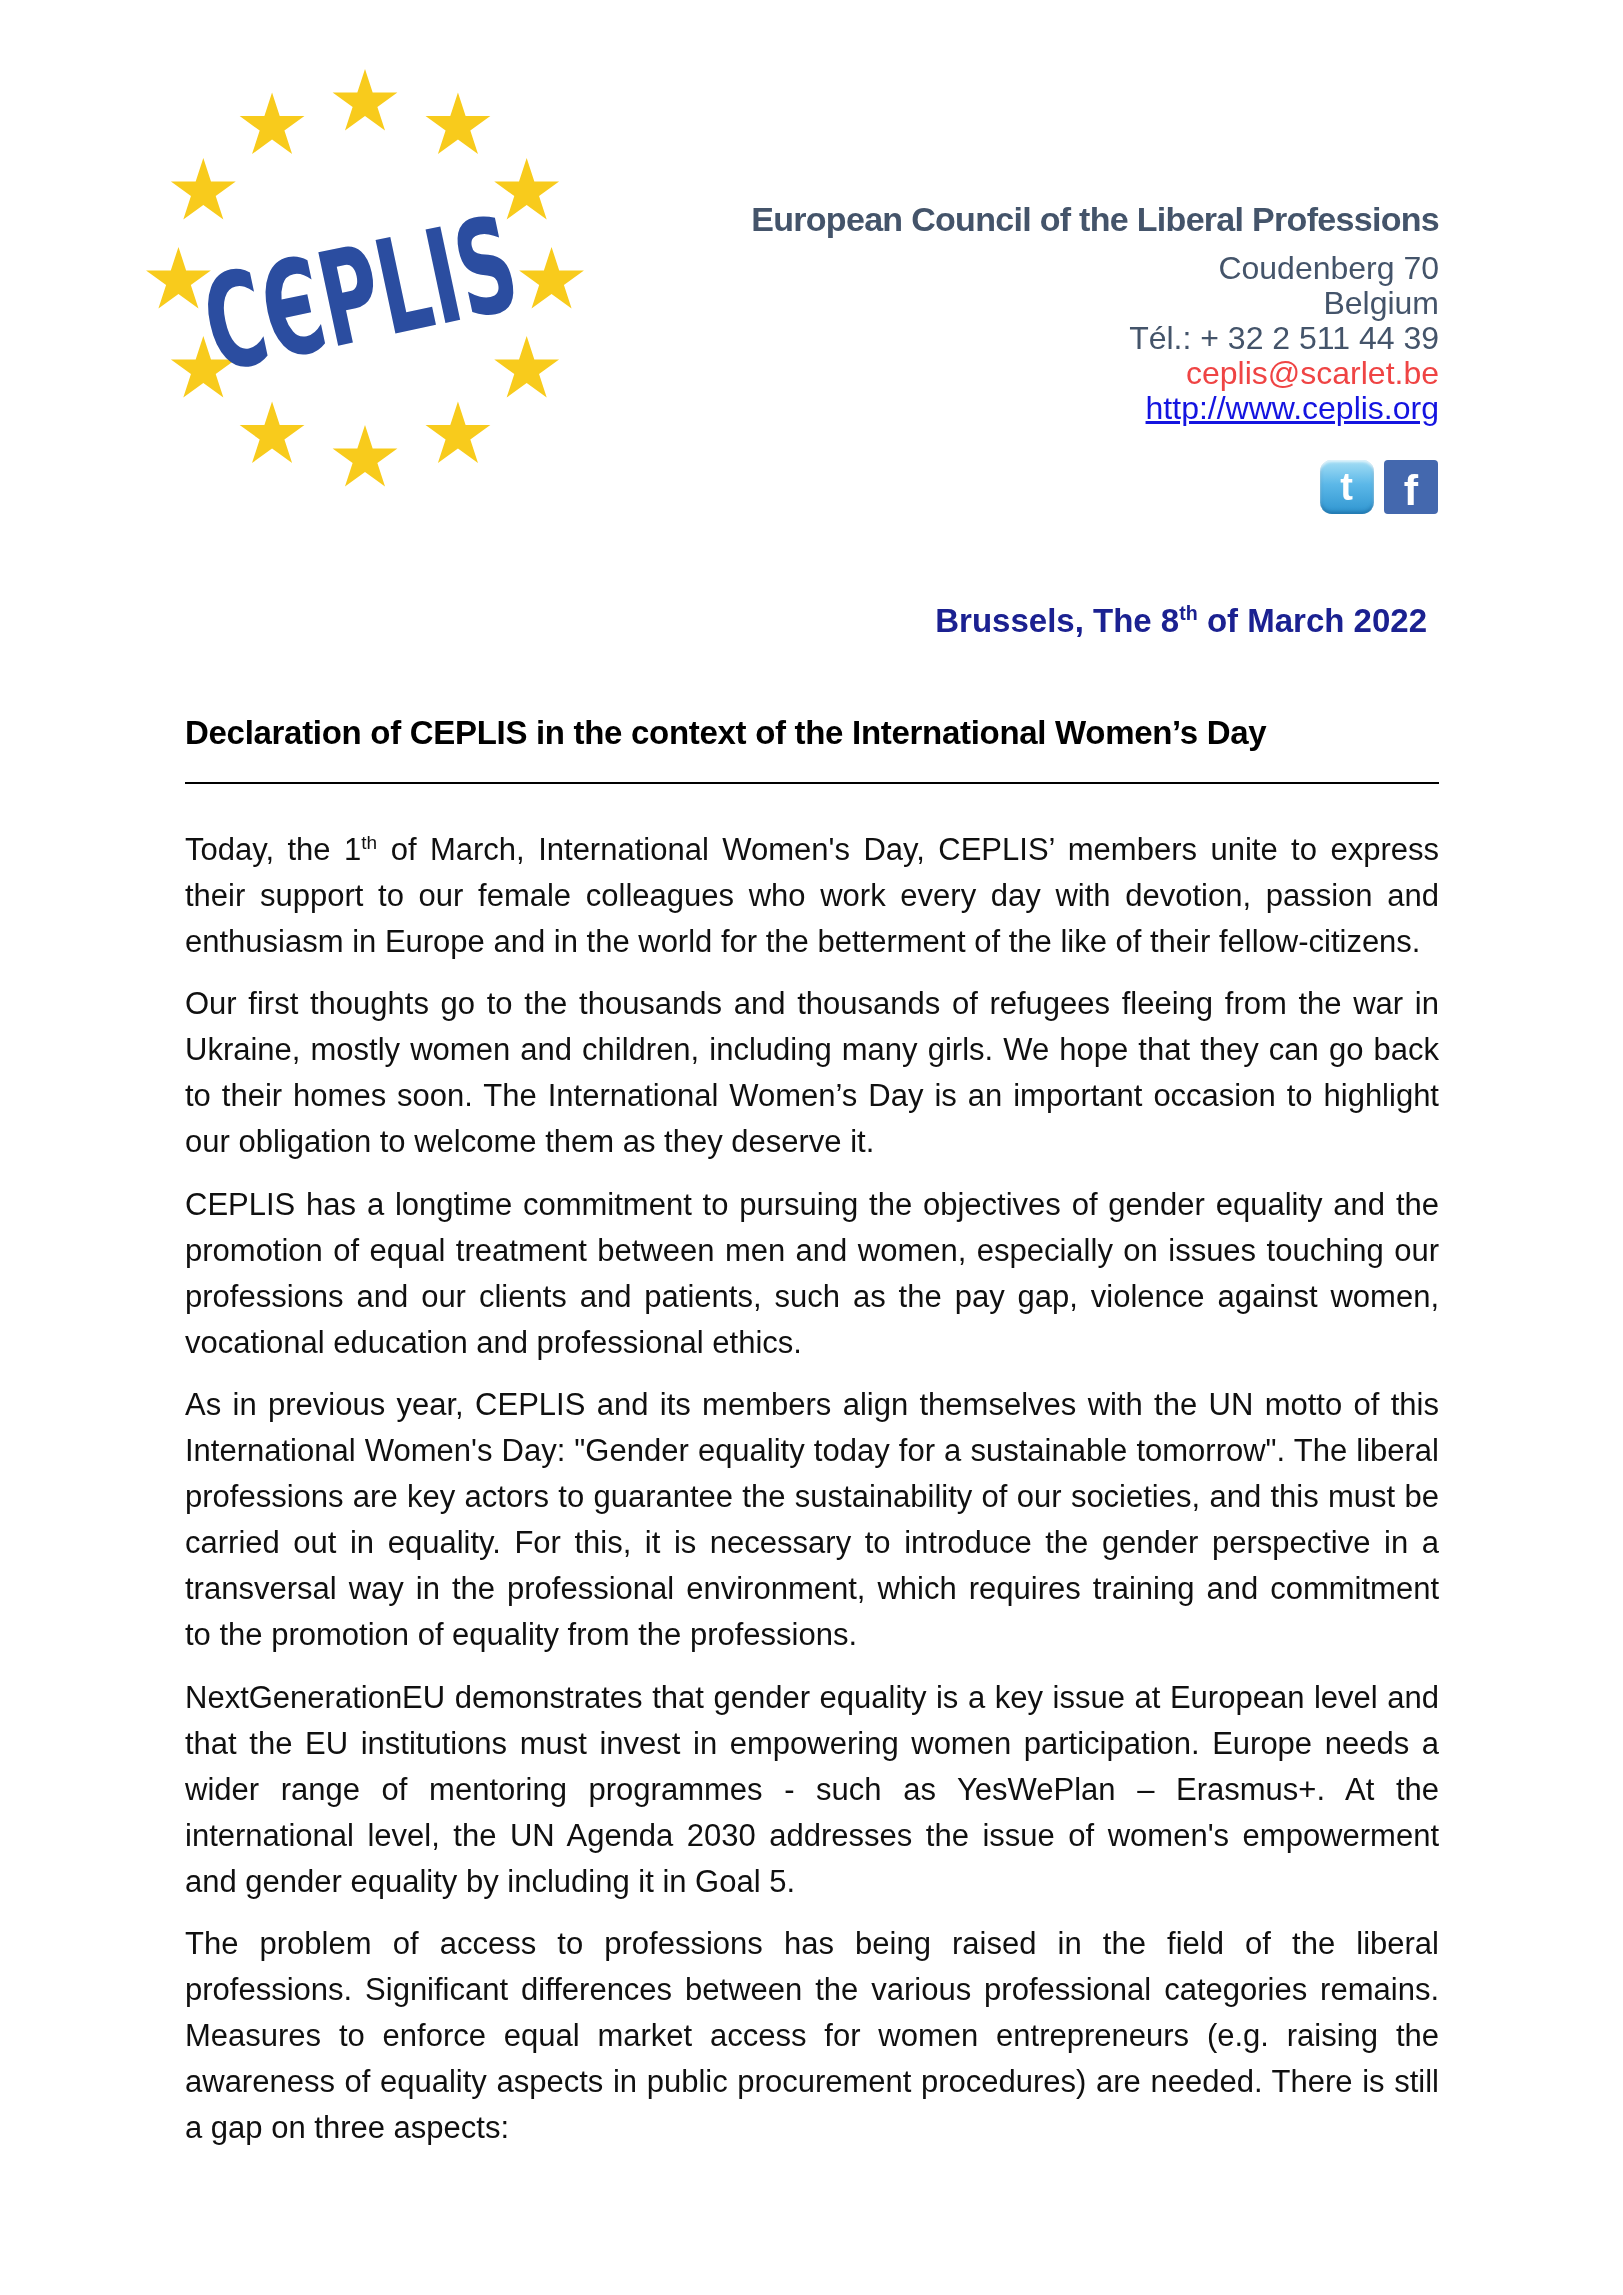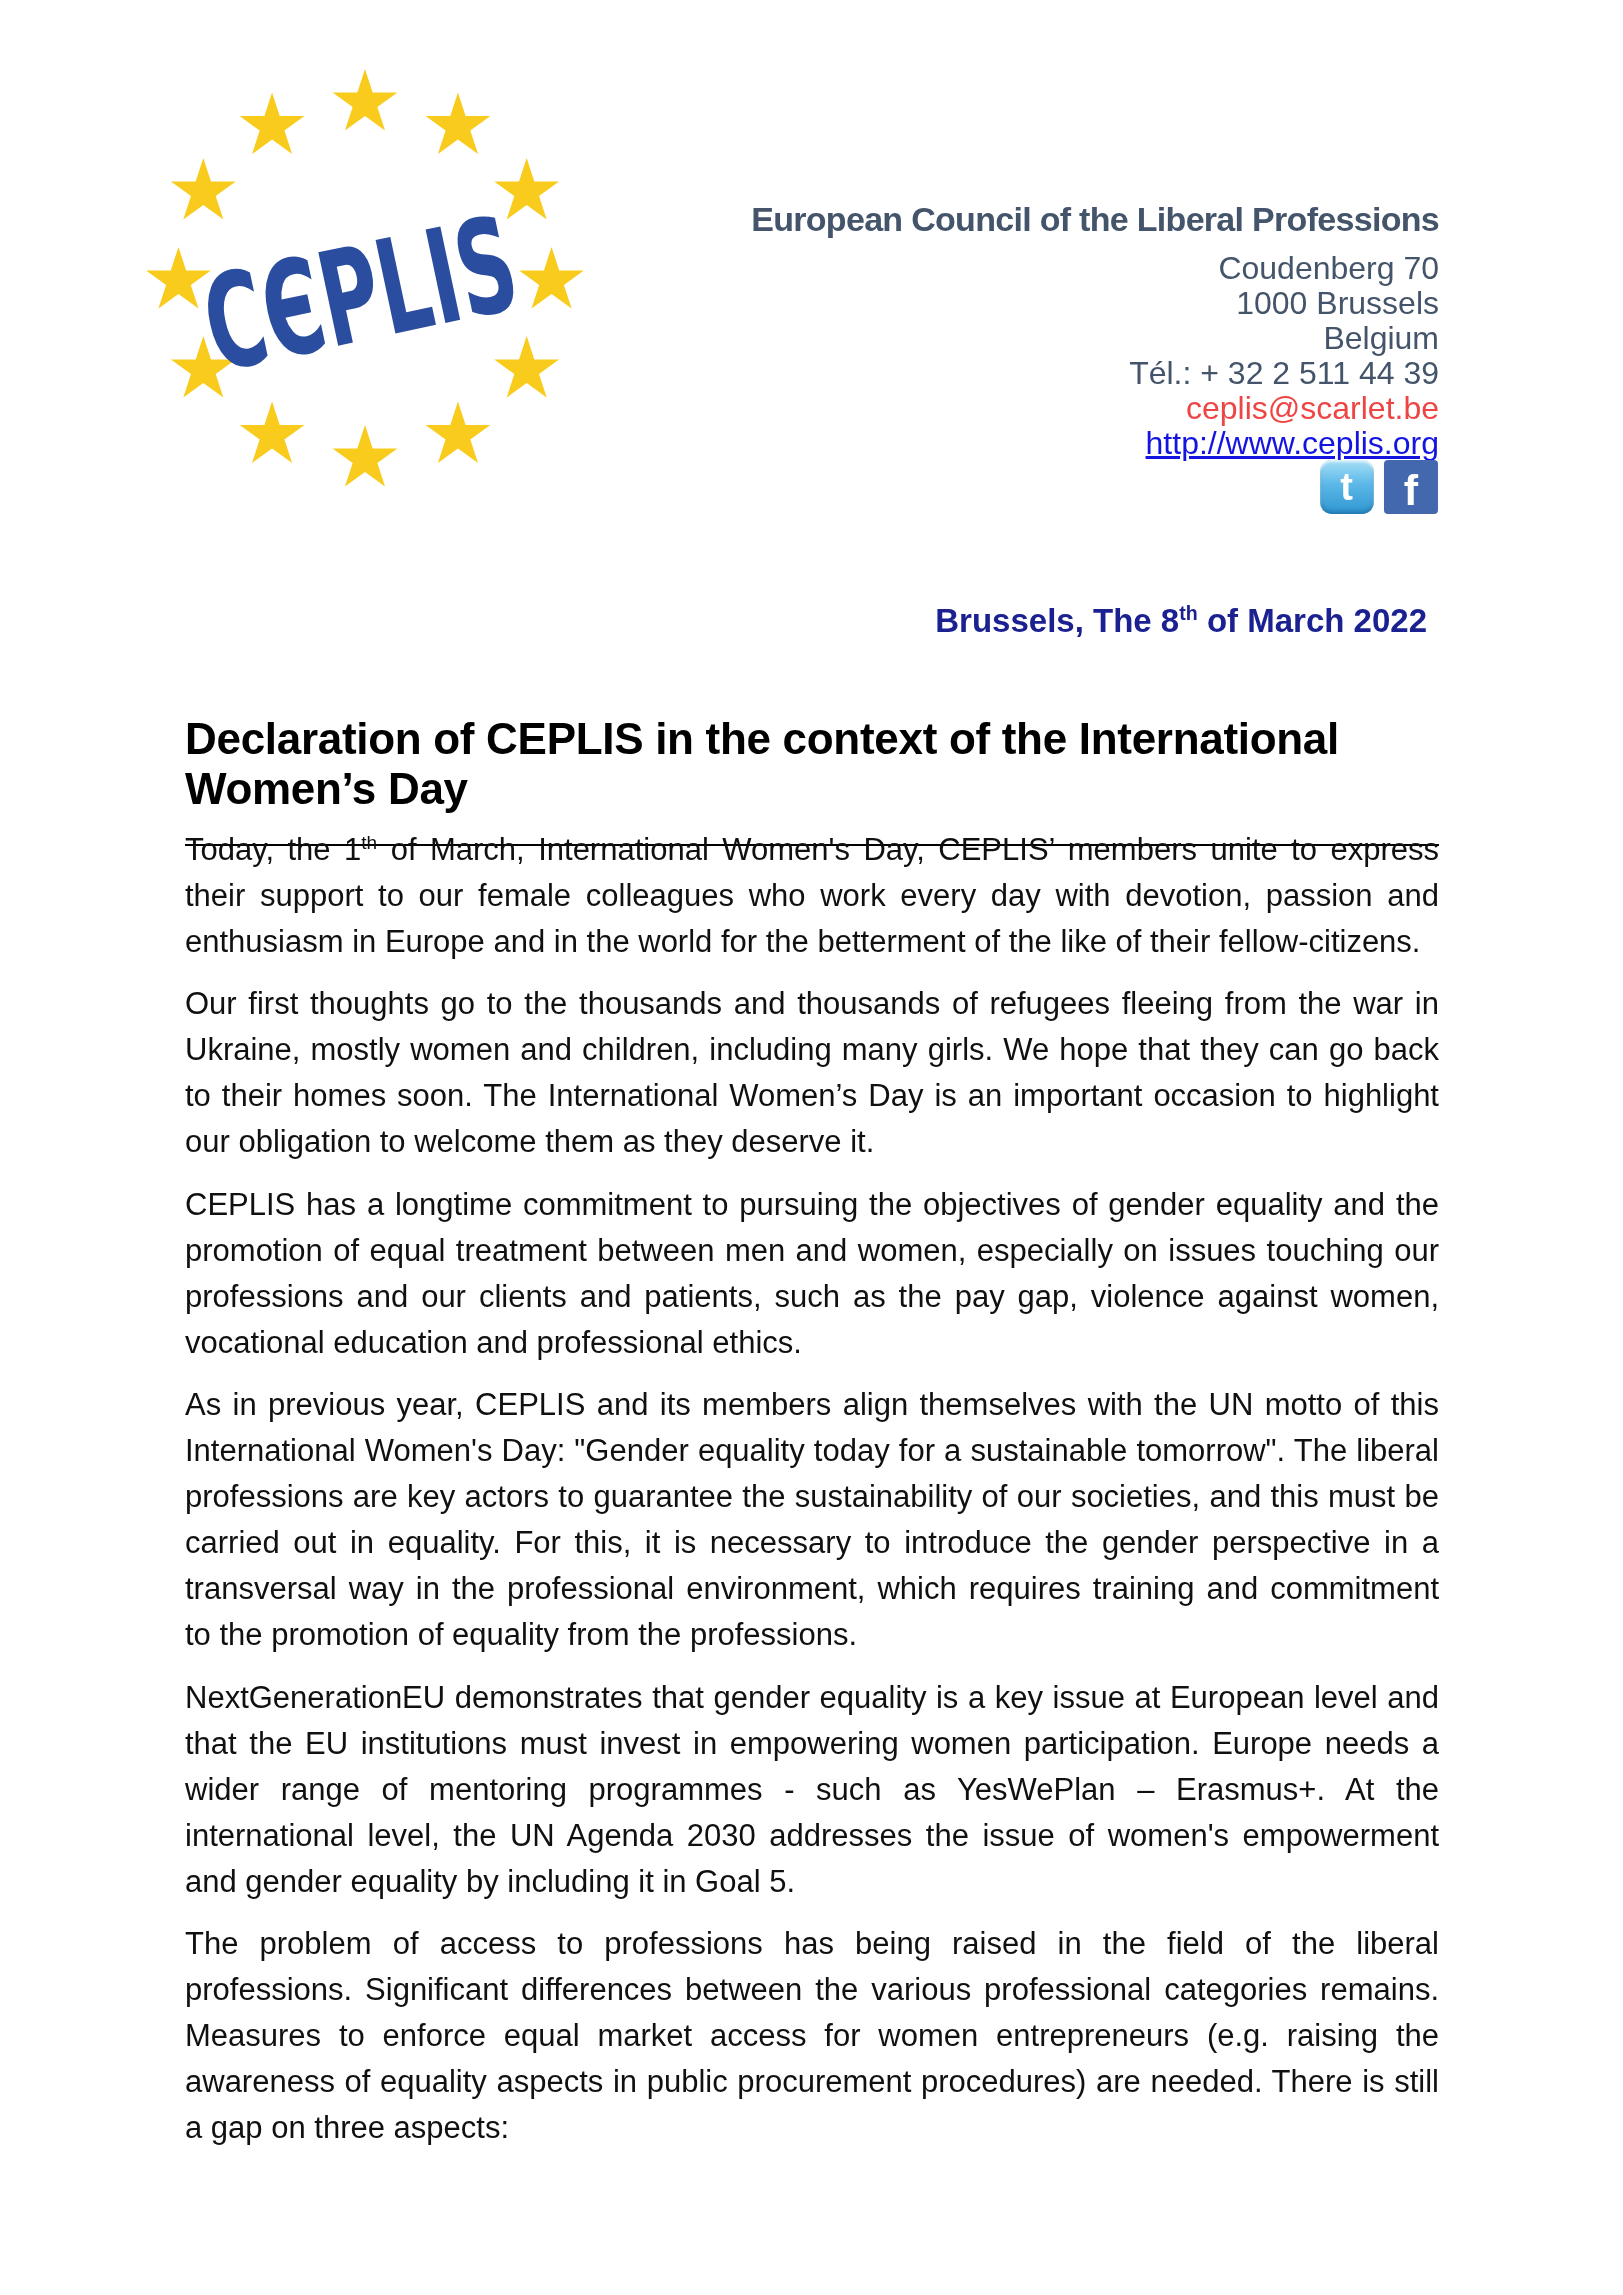--- a/index.html
+++ b/index.html
@@ -32,21 +32,21 @@
   .fb { border-radius:3.9px; font-size:43px; background:#4468AE; padding-top:6.5px; box-sizing:border-box; }
   .dateline {
     position:absolute; top:602px; right:196px;
     font-size:33px; font-weight:bold; color:#1B2191; white-space:nowrap;
   }
   .dateline sup { font-size:19.6px; vertical-align:super; line-height:0; }
   .heading-block {
     position:absolute; left:185px; right:184px; top:714px;
     border-bottom:2.6px solid #000; padding-bottom:30px;
   }
-  .heading-block h1 { margin:0; font-size:44px; font-weight:bold; color:#000; letter-spacing:-0.3px; }
+  .heading-block h1 { margin:0; font-size:33px; font-weight:bold; color:#000; letter-spacing:-0.3px; }
   .body {
     position:absolute; left:185px; right:184px; top:827px;
     font-size:31px; line-height:46px; text-align:justify; color:#101010;
   }
   .body p { margin:0 0 16.4px 0; }
   .body sup { font-size:19px; vertical-align:super; line-height:0; }
 </style>
 </head>
 <body>
 
@@ -69,21 +69,20 @@
       <use href="#star" transform="translate(51,330)"></use>
       <use href="#star" transform="translate(89,194)"></use>
       <use href="#star" transform="translate(194,94)"></use>
     </g>
     <text x="330" y="420" text-anchor="middle" font-size="200" fill="#2B4DA0" textLength="480" lengthAdjust="spacingAndGlyphs" transform="rotate(-12,330,355)">CЄPLIS</text>
   </svg>
 
   <div class="header-block">
     <div class="org-name">European Council of the Liberal Professions</div>
     <div class="addr">Coudenberg 70</div>
-    <div class="addr">1000 Brussels</div>
     <div class="addr">Belgium</div>
     <div class="addr">Tél.: + 32 2 511 44 39</div>
     <div class="addr email">ceplis@scarlet.be</div>
     <div class="addr url">http://www.ceplis.org</div>
   </div>
 
   <div class="social-row">
     <div class="icon tw">
       <span>t</span>
     </div>

